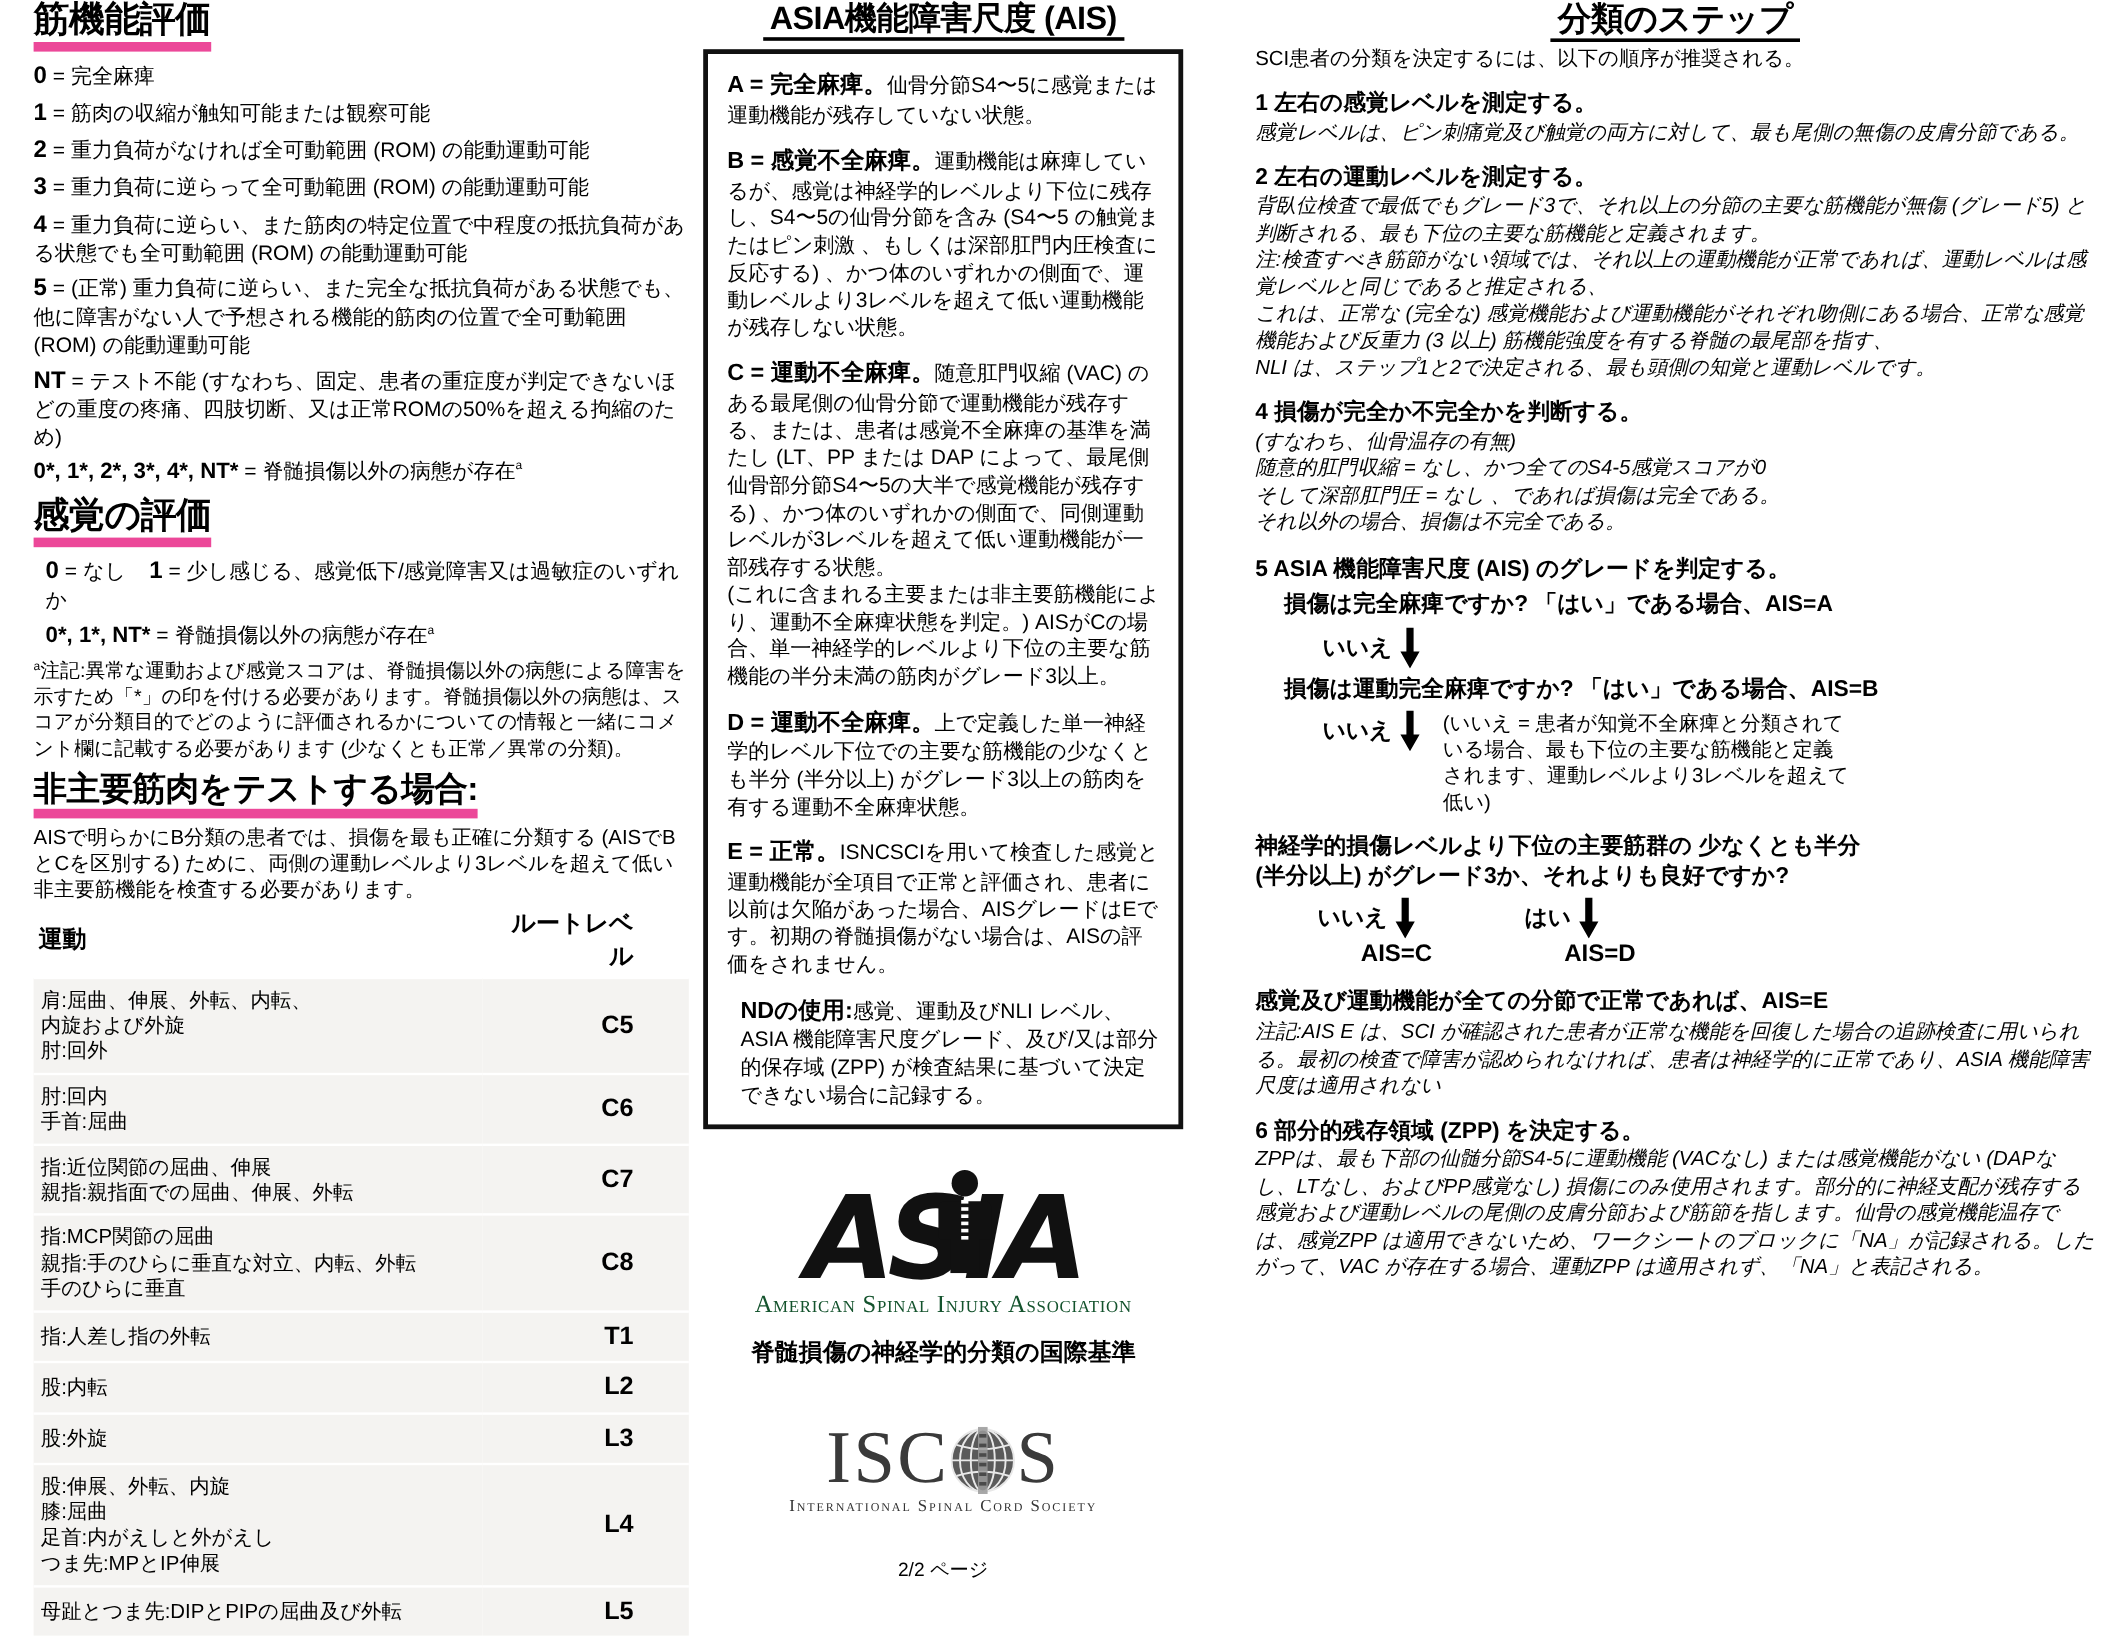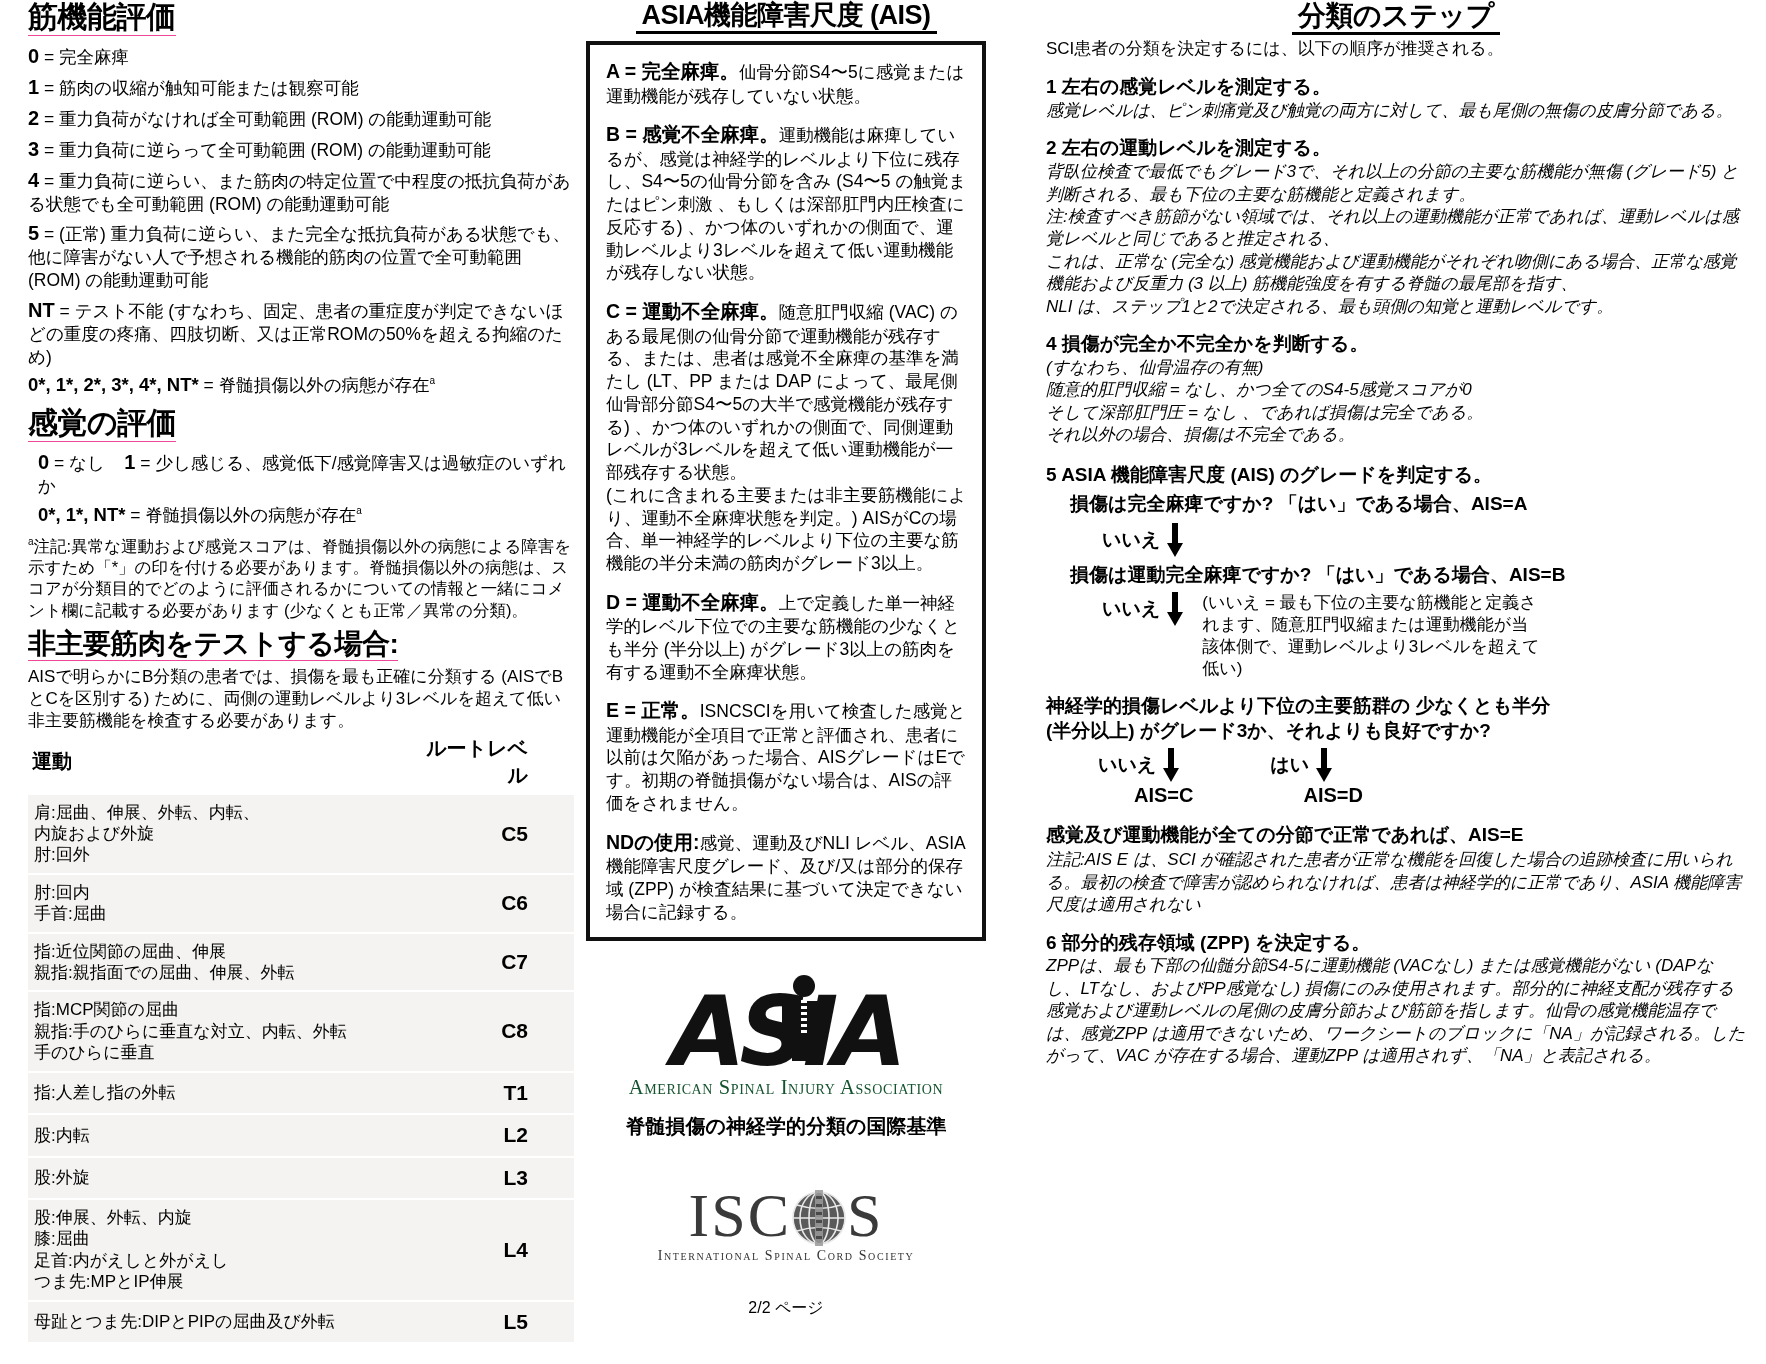--- a/index.html
+++ b/index.html
@@ -13,21 +13,21 @@
 
   
   .col{position:absolute;top:0;}
   .col-left{left:28px;width:546px;}
   .col-mid{left:586px;width:400px;}
   .col-right{left:1046px;width:700px;}
 
   
   .h1{
     font-size:30px;font-weight:bold;letter-spacing:-0.5px;
-    border-bottom:1px solid #ec4899;display:inline-block;
+    border-bottom:8px solid #ec4899;display:inline-block;
     padding-bottom:1px;margin:0 0 2px 0;line-height:1.12;
   }
   .h1.center{display:block;text-align:center;border-bottom:none;}
   .h1.center span{border-bottom:3px solid #000;padding:0 6px 1px 6px;}
 
   
   .ln{font-size:17.5px;line-height:1.34;margin:2px 0;}
   .ln.tight{line-height:1.28;margin:1px 0;}
   sup{font-size:10px;vertical-align:super;}
 
@@ -52,21 +52,21 @@
   .mt td.lvl{
     text-align:right;font-size:21px;font-weight:bold;width:120px;padding-right:46px;
   }
 
   
   .aisbox{
     border:4px solid #111;padding:14px 14px 14px 16px;margin-top:10px;
     min-height:700px;box-sizing:border-box;
   }
   .aisbox .blk{margin-bottom:15px;}
-  .aisbox .blk:last-child{margin-bottom:0;}
+  .aisbox .blk:last-child{margin-bottom:0;margin-left:11px;}
   .aisbox p{margin:0;font-size:17.5px;line-height:1.30;}
   .aisbox .gr{font-weight:bold;font-size:19.5px;}
 
   
   .logos{margin-top:46px;text-align:center;}
   .asia-wrap{display:inline-block;position:relative;}
   .asia-word{
     font-family:"DejaVu Sans",sans-serif;
     font-size:96px;font-weight:bold;font-style:italic;letter-spacing:-6px;
     line-height:0.95;color:#111;display:inline-block;
@@ -362,21 +362,21 @@
 
     <div style="display:flex;align-items:flex-start;gap:18px;padding-left:56px;margin-top:4px">
       <div class="arrow-row" style="margin:0">
         <span class="arrow-lbl">いいえ</span>
         <span class="arr">
           <svg width="18" height="34" viewBox="0 0 18 34">
               <path d="M6 0 h6 v20 h5 l-8 14 l-8 -14 h5 z" fill="#000"></path>
             </svg>
         </span>
       </div>
-      <div class="note" style="max-width:340px">(いいえ = 最も下位の主要な筋機能と定義されます、随意肛門収縮または運動機能が当該体側で、運動レベルより3レベルを超えて低い)</div>
+      <div class="note" style="max-width:340px">(いいえ = 患者が知覚不全麻痺と分類されている場合、最も下位の主要な筋機能と定義されます、運動レベルより3レベルを超えて低い)</div>
     </div>
 
     <div class="q" style="margin-top:14px">神経学的損傷レベルより下位の主要筋群の 少なくとも半分</div>
     <div class="q" style="margin-top:0">(半分以上) がグレード3か、それよりも良好ですか?</div>
 
     <div style="display:flex;padding-left:52px;gap:90px;margin-top:4px">
       <div class="arrow-row" style="margin:0">
         <span class="arrow-lbl">いいえ</span>
         <span class="arr">
           <svg width="18" height="34" viewBox="0 0 18 34">

